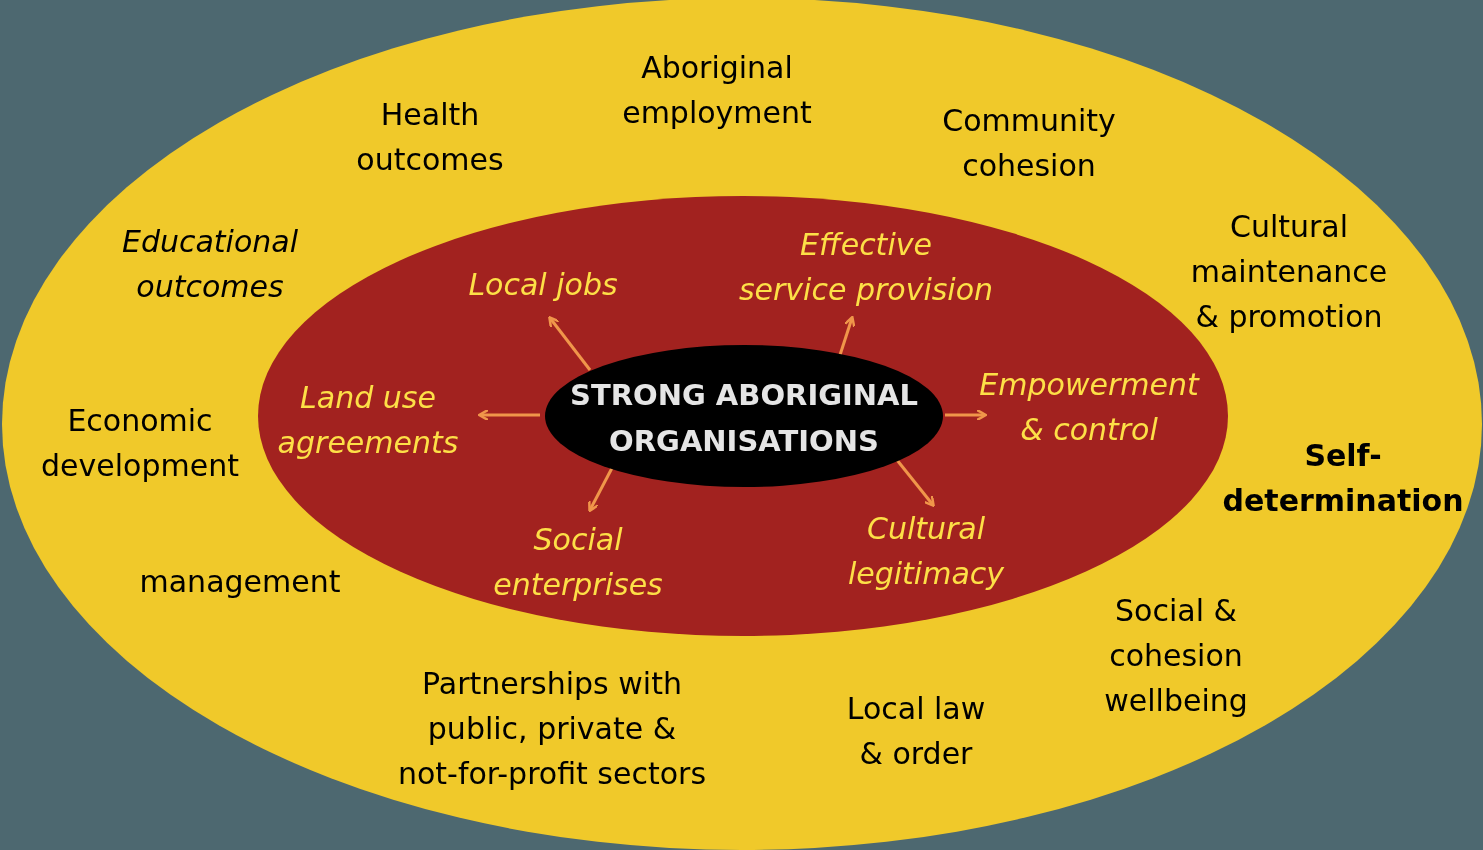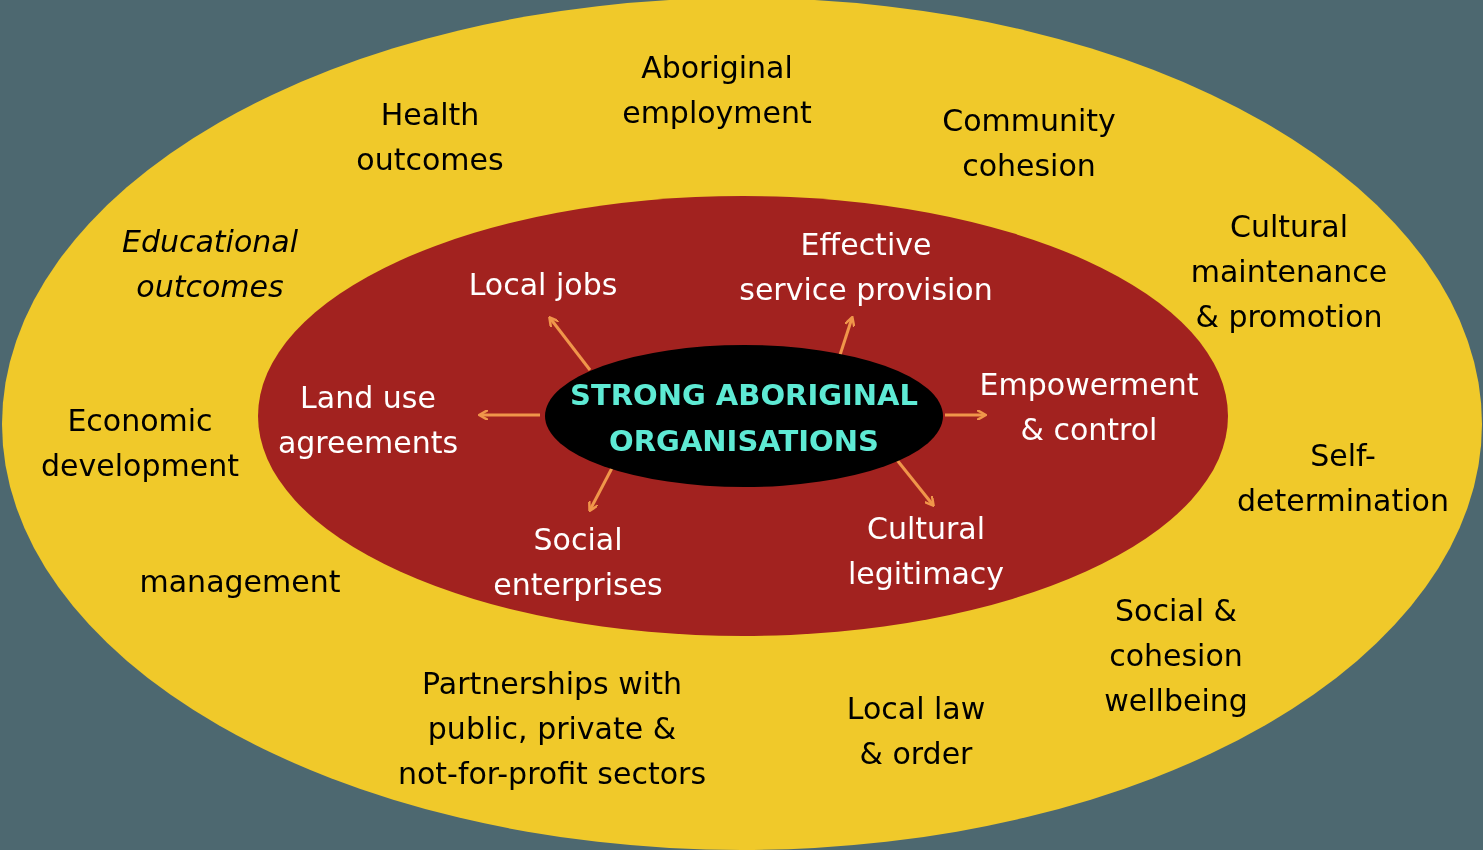--- a/index.html
+++ b/index.html
@@ -1,22 +1,22 @@
 <!DOCTYPE html>
 <html><head>
 <meta charset="utf-8">
 <style>
   html,body{margin:0;padding:0;}
   body{width:1483px;height:850px;background:#4d6870;position:relative;overflow:hidden;font-family:"DejaVu Sans",sans-serif;}
   .outer{position:absolute;left:2px;top:-2px;width:1480px;height:852px;border-radius:50%;background:#f0c92a;}
   .inner{position:absolute;left:258px;top:196px;width:970px;height:440px;border-radius:50%;background:#a2221f;}
   .core{position:absolute;left:545px;top:345px;width:398px;height:142px;border-radius:50%;background:#000;}
   .lbl{position:absolute;text-align:center;font-size:30px;line-height:45px;color:#000000;white-space:nowrap;transform:translateX(-50%);}
-  .ilbl{color:#ffffff;}
-  .core-text{position:absolute;left:545px;top:372px;width:398px;text-align:center;color:#5eead4;font-weight:bold;font-size:29px;line-height:46px;}
+  .ilbl{color:#fde047;font-style:italic;}
+  .core-text{position:absolute;left:545px;top:372px;width:398px;text-align:center;color:#e5e5e5;font-weight:bold;font-size:29px;line-height:46px;}
   svg.arrows{position:absolute;left:0;top:0;}
 </style>
 </head>
 <body>
 
 <div class="outer"></div>
 <div class="inner"></div>
 
 <svg class="arrows" width="1483" height="850">
   <defs>
@@ -82,21 +82,21 @@
   </div>
 <div class="lbl" style="left:1289px;top:204px;">
     <div>Cultural</div>
     <div>maintenance</div>
     <div>&amp; promotion</div>
   </div>
 <div class="lbl" style="left:140px;top:398px;">
     <div>Economic</div>
     <div>development</div>
   </div>
-<div class="lbl" style="left:1343px;top:433px;">
+<div class="lbl" style="left:1343px;top:433px;font-weight:bold;">
     <div>Self-</div>
     <div>determination</div>
   </div>
 <div class="lbl" style="left:240px;top:559px;">
     <div>management</div>
   </div>
 <div class="lbl" style="left:1176px;top:588px;">
     <div>Social &amp;</div>
     <div>cohesion</div>
     <div>wellbeing</div>

